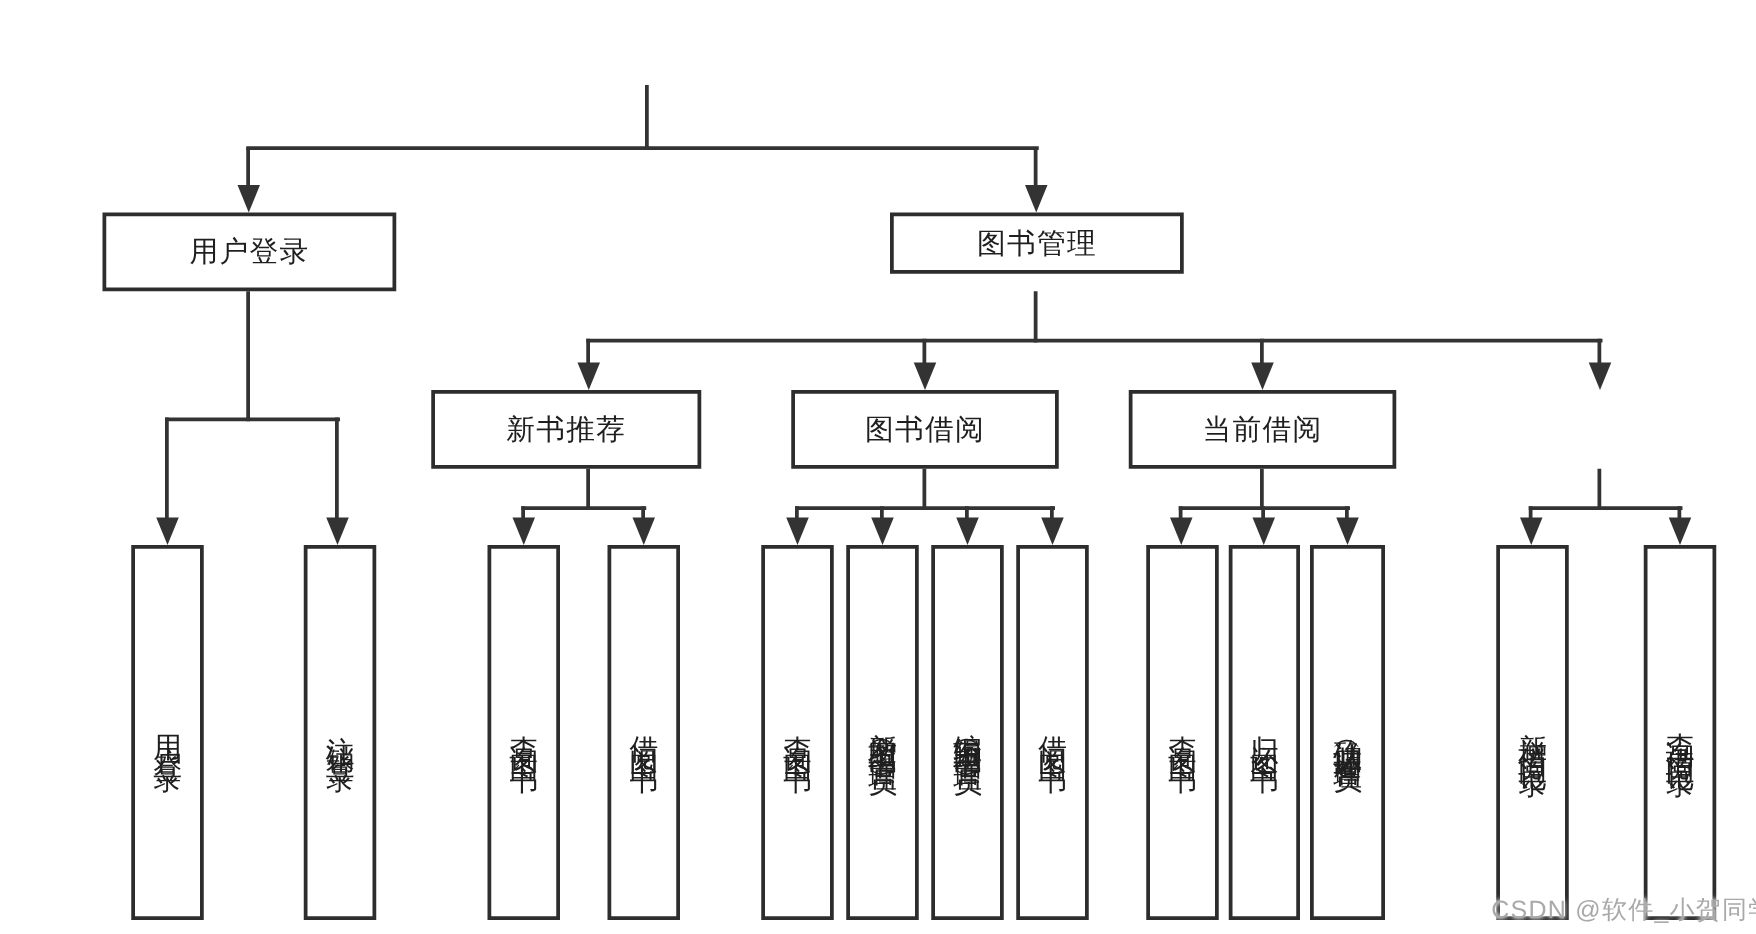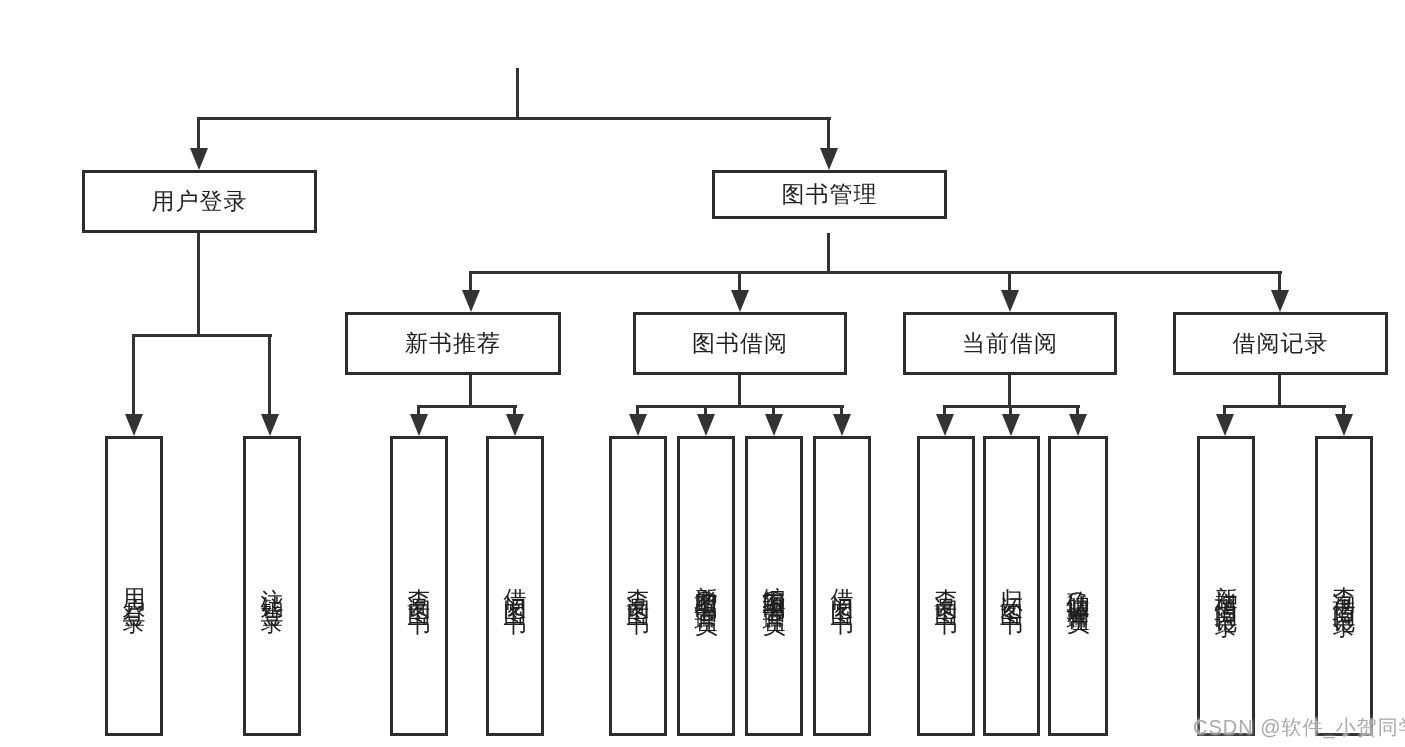--- a/index.html
+++ b/index.html
@@ -66,21 +66,20 @@
   <div class="vline" style="left:738px;top:271px;height:23px;"></div>
   <div class="arrow-down" style="left:731px;top:290px;"></div>
   <div class="vline" style="left:1008px;top:271px;height:23px;"></div>
   <div class="arrow-down" style="left:1001px;top:290px;"></div>
   <div class="vline" style="left:1278px;top:271px;height:23px;"></div>
   <div class="arrow-down" style="left:1271px;top:290px;"></div>
 
   <div class="box" style="left:345px;top:312px;width:216px;height:63px;font-family:Liberation Serif, serif;">新书推荐</div>
   <div class="box" style="left:633px;top:312px;width:214px;height:63px;">图书借阅</div>
   <div class="box" style="left:903px;top:312px;width:214px;height:63px;">当前借阅</div>
-  <div class="box" style="left:1173px;top:312px;width:215px;height:63px;">借阅记录</div>
 
   <div class="vline" style="left:469px;top:375px;height:33px;"></div>
   <div class="hline" style="left:417px;top:405px;width:100px;"></div>
   <div class="vline" style="left:417px;top:405px;height:13px;"></div>
   <div class="arrow-down" style="left:410px;top:414px;"></div>
   <div class="vline" style="left:513px;top:405px;height:13px;"></div>
   <div class="arrow-down" style="left:506px;top:414px;"></div>
 
   <div class="vline" style="left:738px;top:375px;height:33px;"></div>
   <div class="hline" style="left:636px;top:405px;width:208px;"></div>

